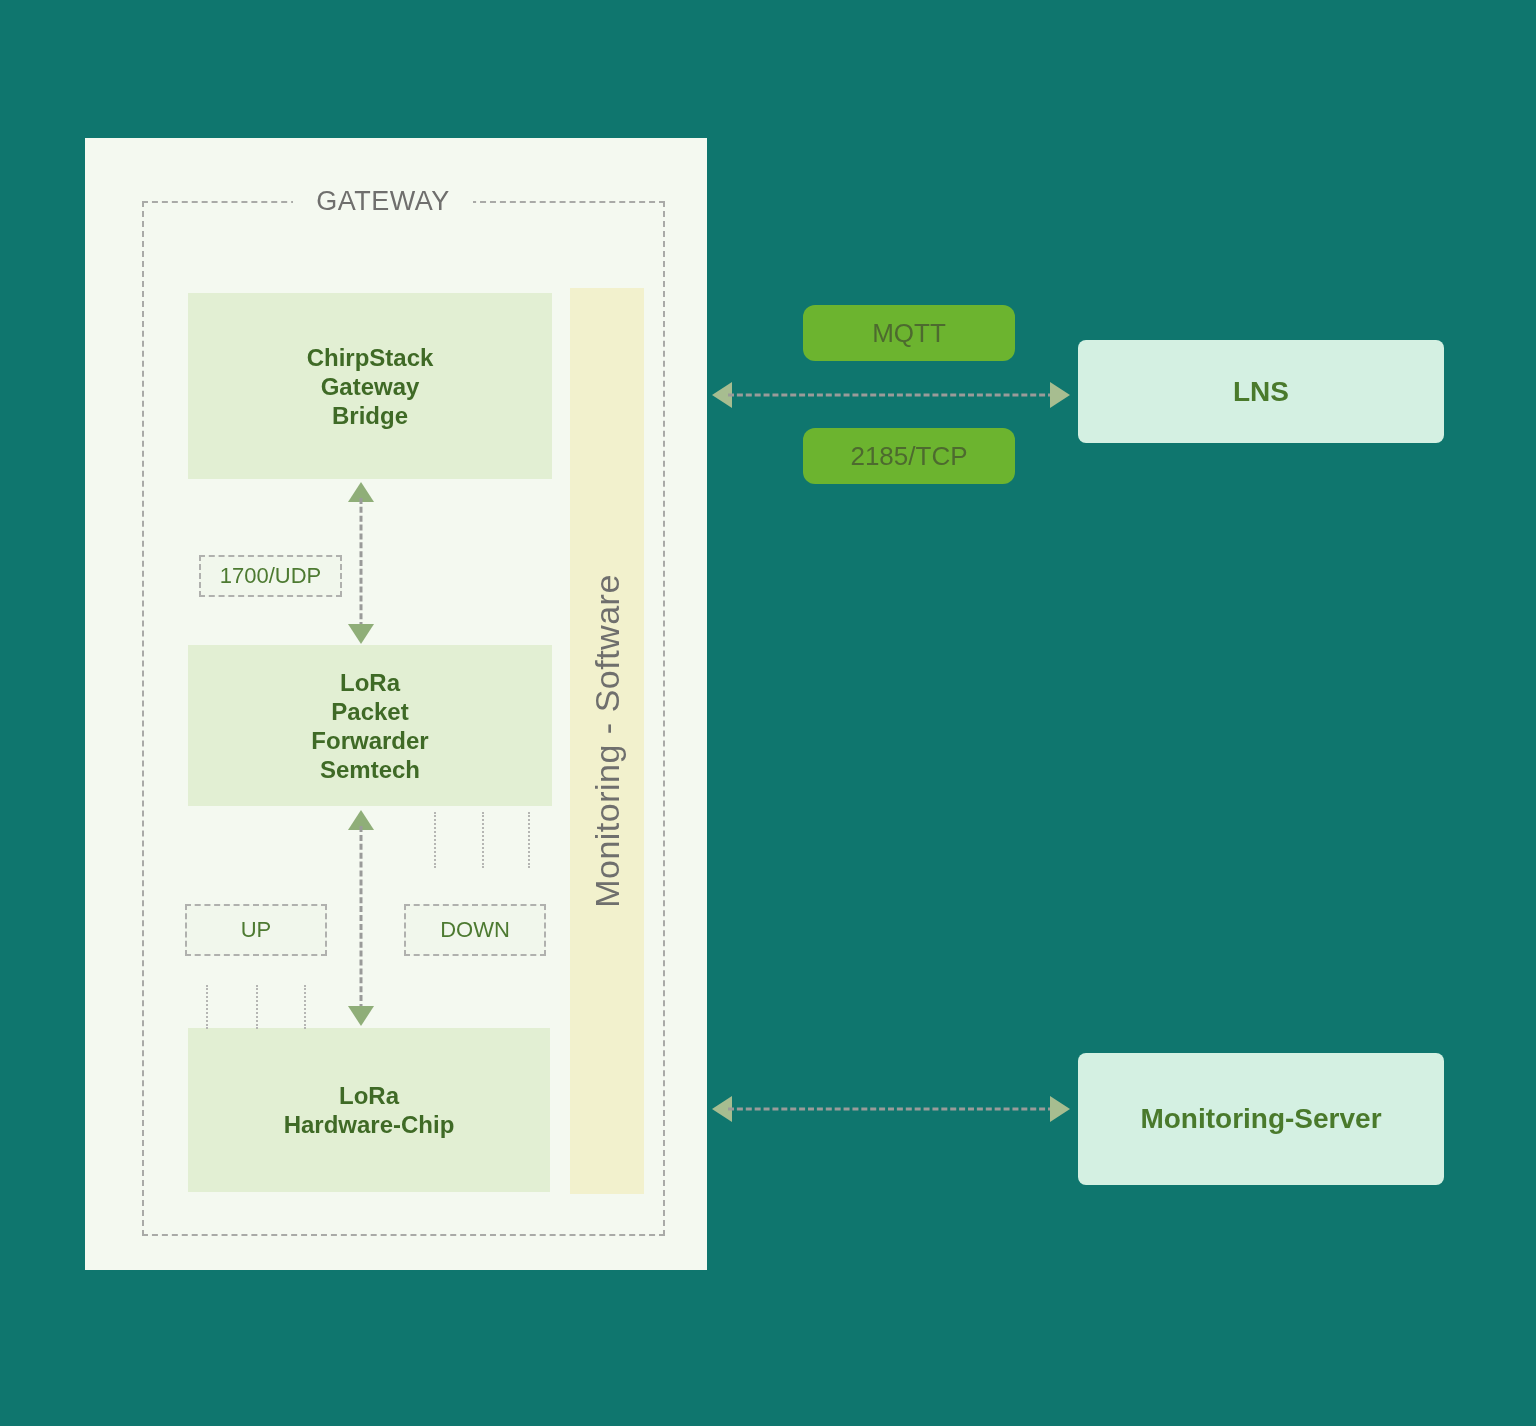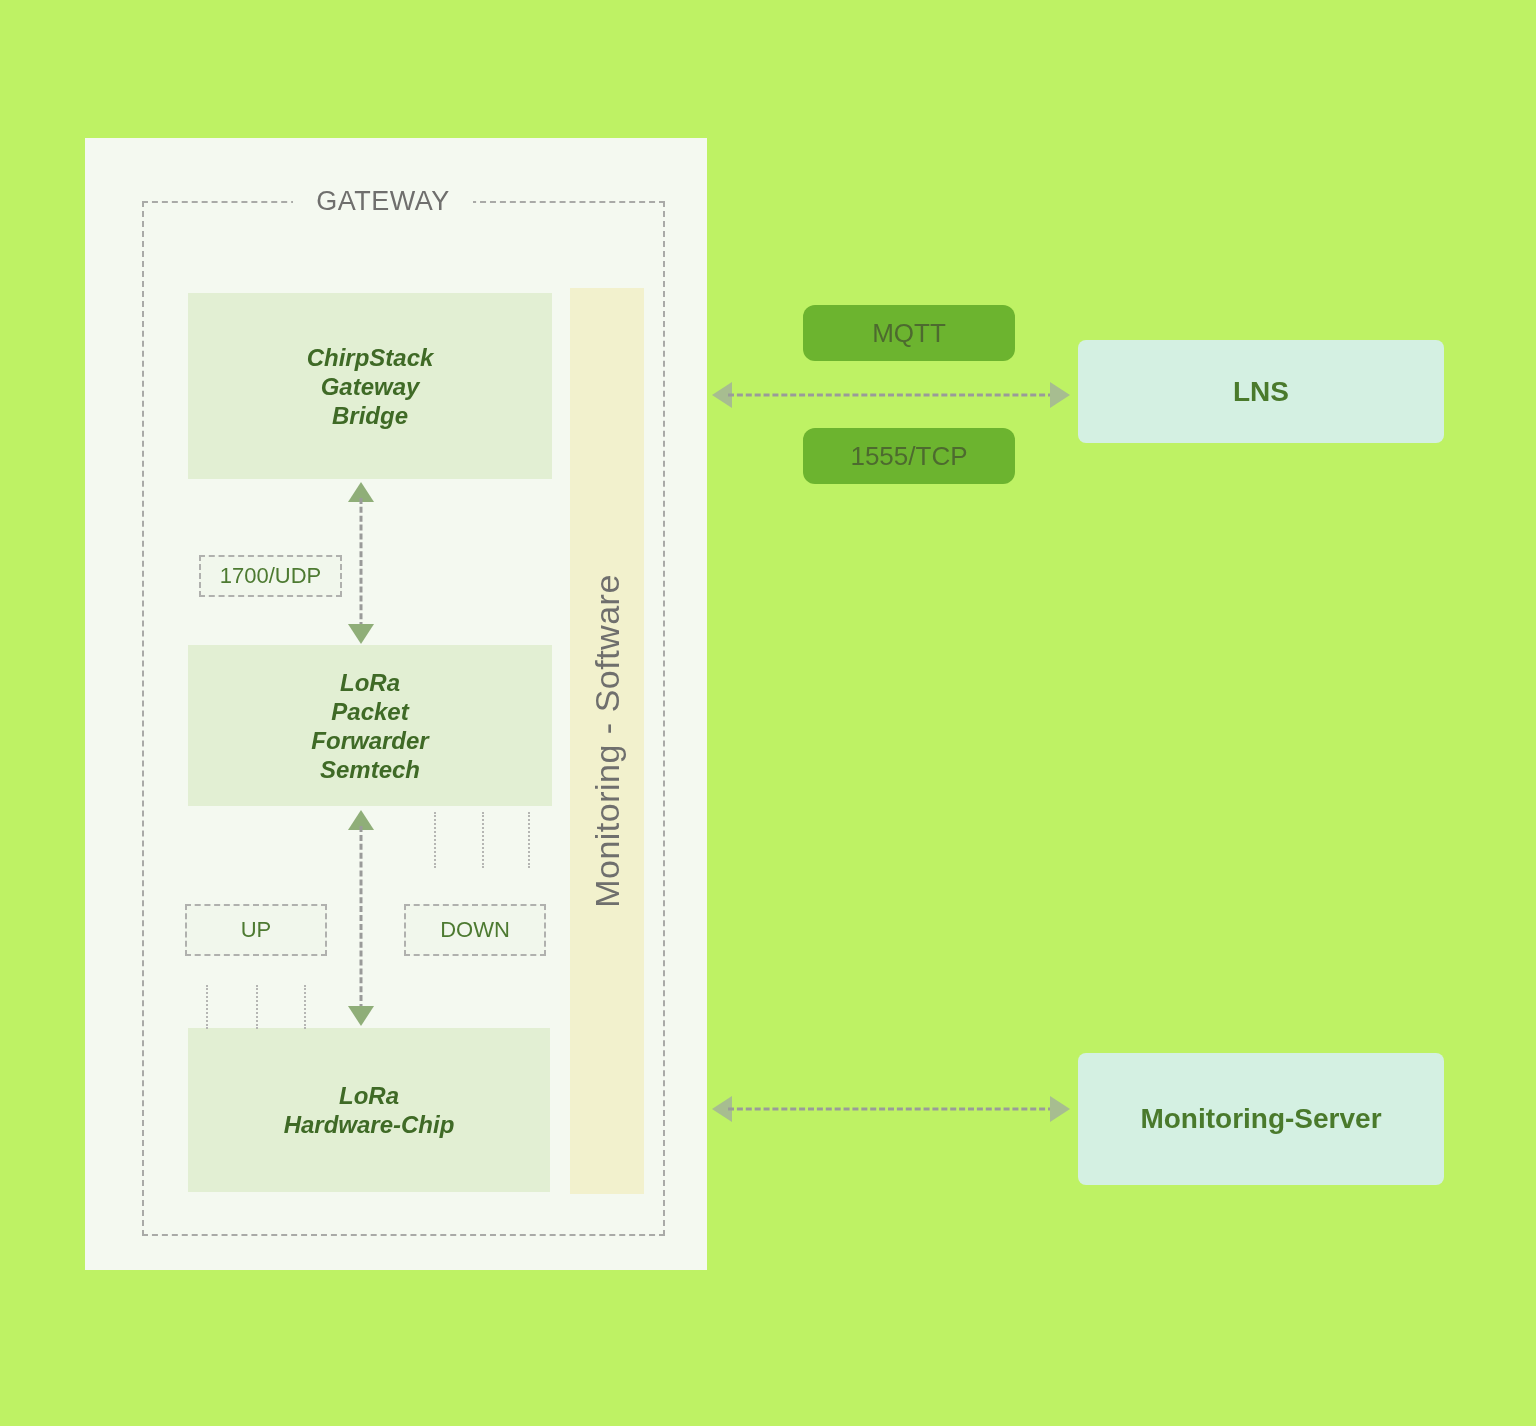--- a/index.html
+++ b/index.html
@@ -5,21 +5,21 @@
 <style>
   html, body {
     margin: 0;
     padding: 0;
     background: #000000;
   }
   #canvas {
     position: relative;
     width: 1536px;
     height: 1426px;
-    background: #bef264;
+    background: #0f766e;
     font-family: "Liberation Sans", sans-serif;
     overflow: hidden;
   }
 
   
   #gateway-panel {
     position: absolute;
     left: 85px;
     top: 138px;
     width: 622px;
@@ -58,21 +58,20 @@
     position: absolute;
     background: #e2efd3;
     color: #3f6a26;
     font-weight: bold;
     font-size: 24px;
     line-height: 29px;
     display: flex;
     align-items: center;
     justify-content: center;
     text-align: center;
-    font-style: italic;
   }
   #box-chirpstack { left: 188px; top: 293px;  width: 364px; height: 186px; }
   #box-packetfwd  { left: 188px; top: 645px;  width: 364px; height: 161px; }
   #box-hardware   { left: 188px; top: 1028px; width: 362px; height: 164px; }
 
   
   #monitoring-bar {
     position: absolute;
     left: 570px;
     top: 288px;
@@ -269,21 +268,21 @@
   <div class="h-arrow" id="arrow-mon">
     <span class="head left"></span>
     <span class="shaft"></span>
     <span class="head right"></span>
   </div>
 
   <div class="badge" id="badge-mqtt">
     <span>MQTT</span>
   </div>
   <div class="badge" id="badge-port">
-    <span>1555/TCP</span>
+    <span>2185/TCP</span>
   </div>
 
   <div class="server-box" id="box-lns">
     <span>LNS</span>
   </div>
   <div class="server-box" id="box-mon">
     <span>Monitoring-Server</span>
   </div>
 
 </div>

